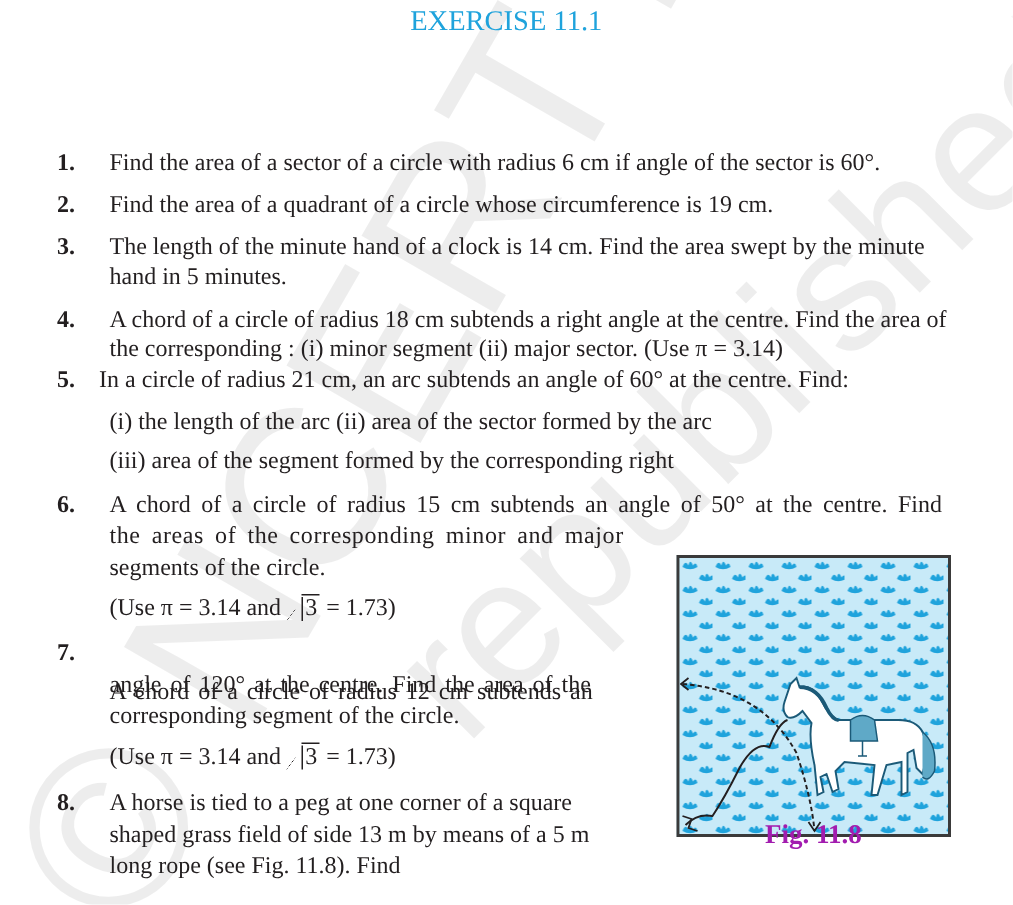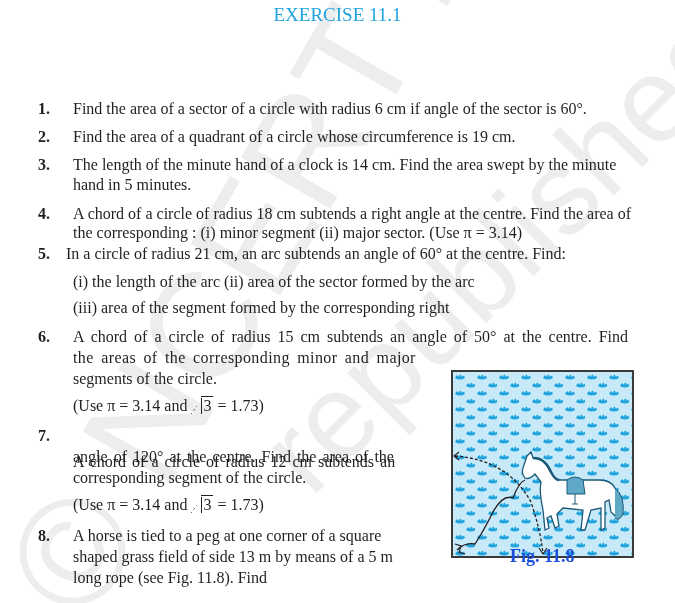--- a/index.html
+++ b/index.html
@@ -43,21 +43,21 @@
     background: linear-gradient(to bottom right, transparent 48%, #231f20 50%, transparent 53%) no-repeat 0 8px / 6px 8px;
   }
   .sqrt .rad { border-top: 1px solid #231f20; padding: 0 2px; }
 
   .figure {
     position: absolute; left: 451px; top: 370px; width: 179px; height: 184px;
     border: 2px solid #3a3a3a; background: #c8eaf8; overflow: hidden;
   }
   .fig-caption {
     position: absolute; left: 510px; top: 546px; font-weight: bold; font-size: 18px;
-    color: #1d4ed8;
+    color: #a21caf;
   }
 </style>
 </head>
 <body>
 
 <div class="watermark">
   <span class="wm1">© NCERT not to be</span>
   <span class="wm2">republished</span>
 </div>
 

